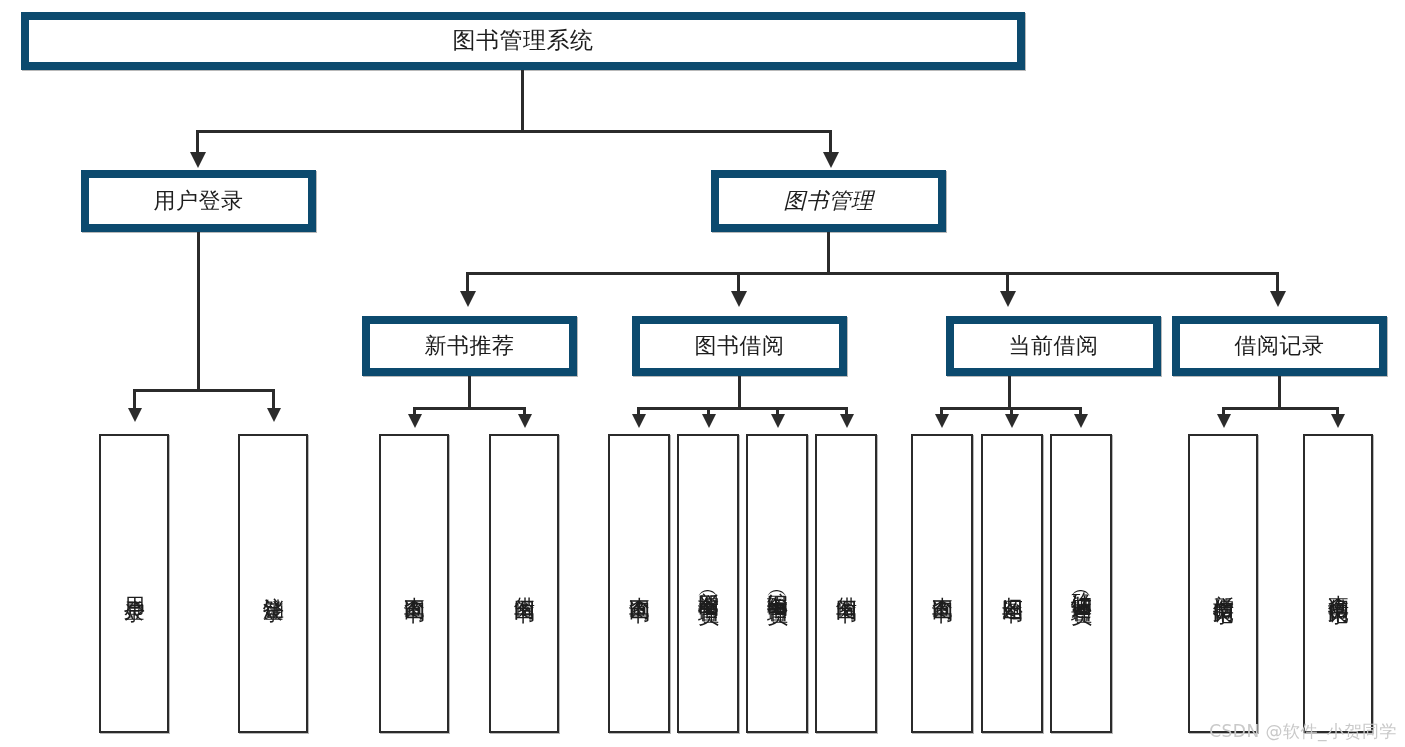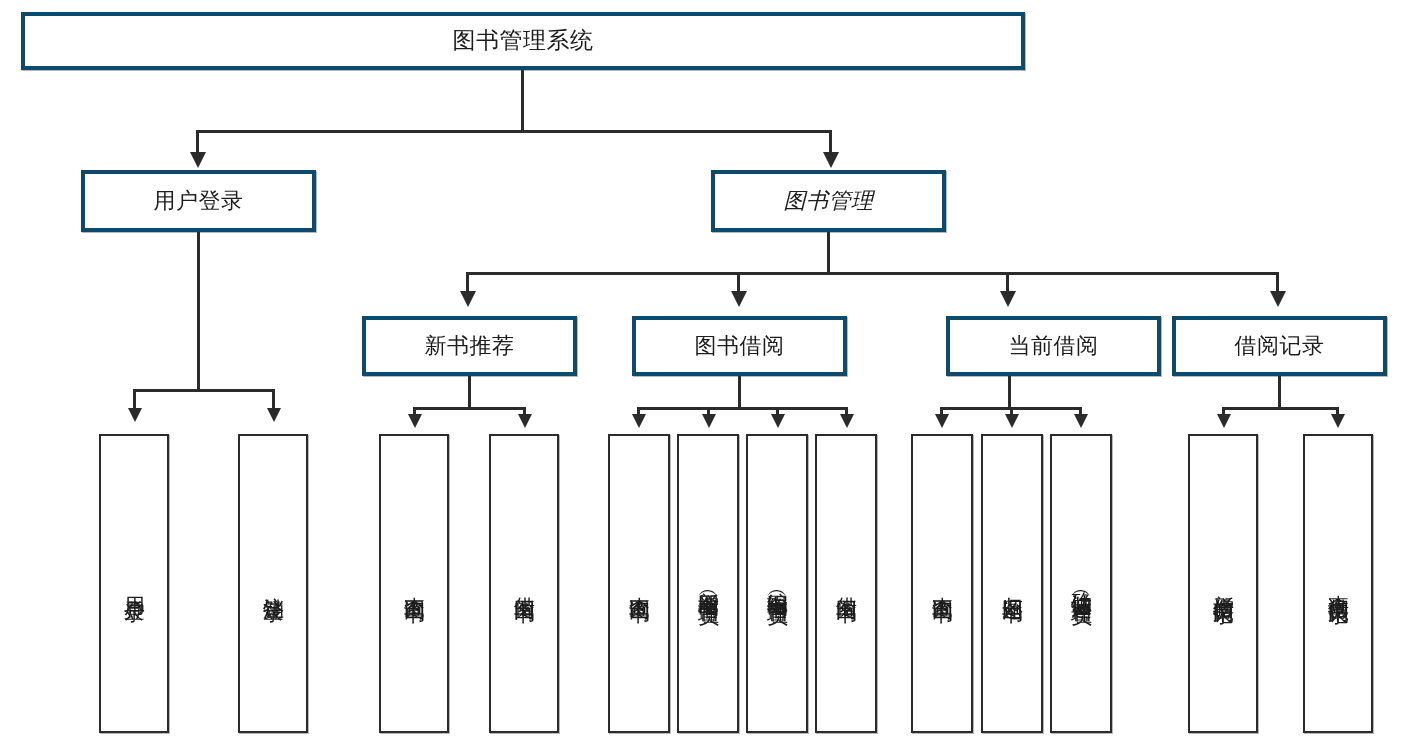--- a/index.html
+++ b/index.html
@@ -17,21 +17,21 @@
     width: 1405px;
     height: 747px;
     background: #ffffff;
     overflow: hidden;
   }
   
   .node {
     position: absolute;
     box-sizing: border-box;
     background: #ffffff;
-    border: 4px solid #0c4a6e;
+    border: 8px solid #0c4a6e;
     box-shadow: 1px 1px 0 0 #b9b9b9;
     display: flex;
     align-items: center;
     justify-content: center;
   }
   .node-label {
     color: #1d1d1d;
     font-size: 22px;
     line-height: 1.1;
     letter-spacing: 0.5px;
@@ -240,14 +240,15 @@
     <span class="leaf-label">确认归还（管理员）</span>
   </div>
 
   <div class="leaf xwide" style="left:1188px;">
     <span class="leaf-label">新增借阅记录</span>
   </div>
   <div class="leaf xwide" style="left:1303px;">
     <span class="leaf-label">查询借阅记录</span>
   </div>
 
+  <div id="watermark">CSDN @软件_小贺同学</div>
 
 </div>
 
 </body></html>

